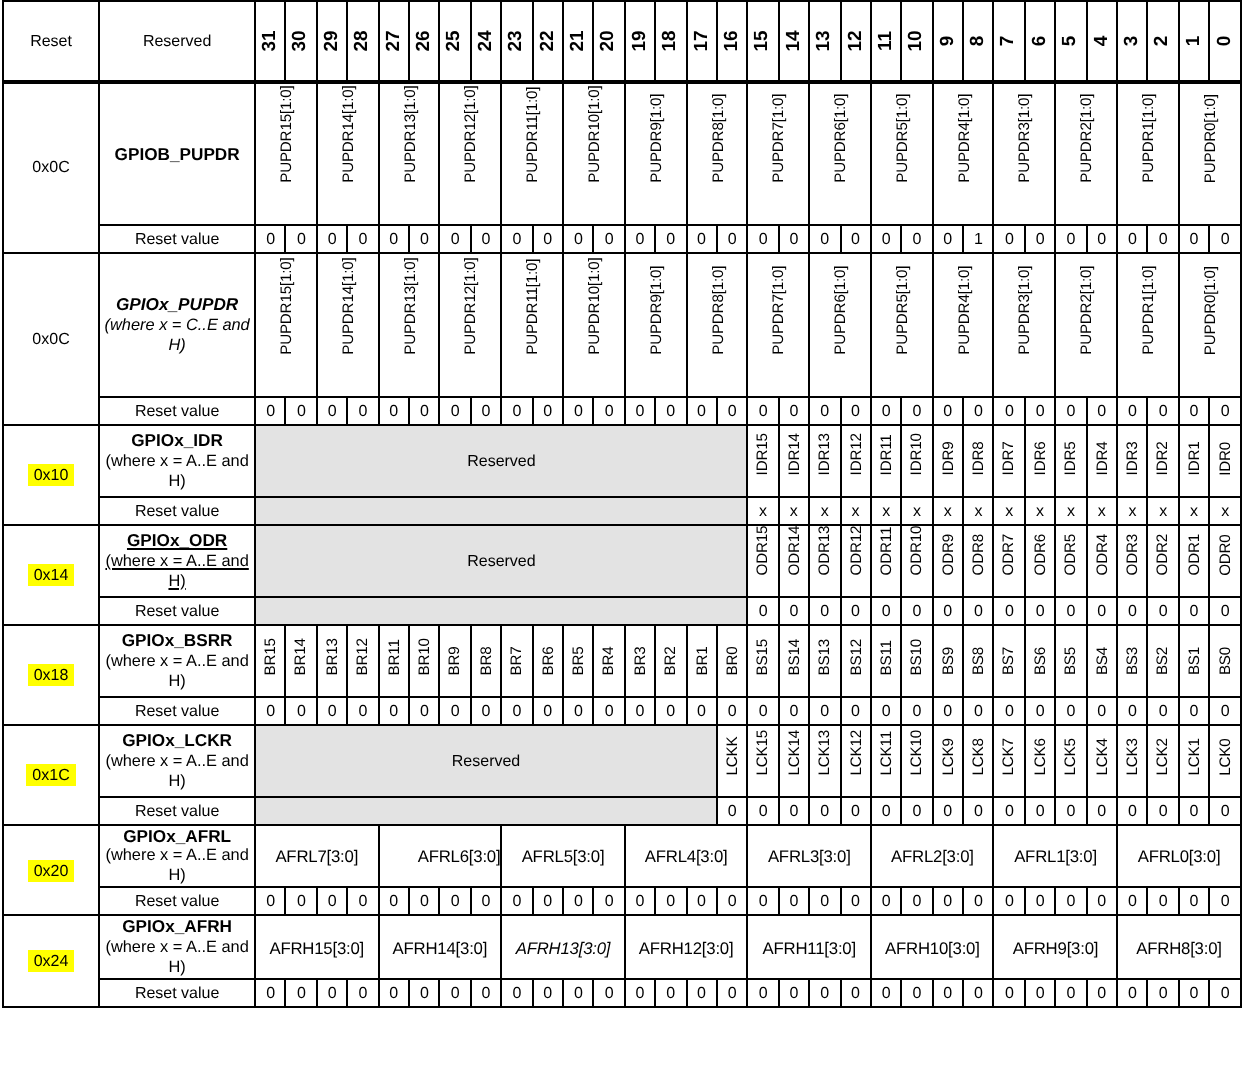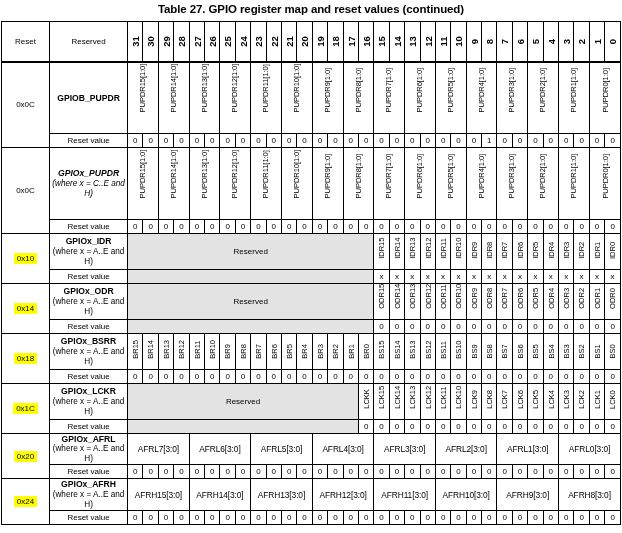--- a/index.html
+++ b/index.html
@@ -136,21 +136,20 @@
   tr.fieldrow > td { height: 1px; }
   tr.valuerow > td { height: 13px; }
   
   tr.grp-end > td { border-bottom: 1px solid #000; }
 </style>
 </head>
 <body>
 
 <div id="page">
 
-  <div class="caption">Table 27. GPIO register map and reset values (continued)</div>
 
   <table class="reg">
     <colgroup id="colgroup">
         <col style="width: 48px;">
         <col style="width: 78px;">
         <col style="width: 15.4px;">
         <col style="width: 15.4px;">
         <col style="width: 15.4px;">
         <col style="width: 15.4px;">
         <col style="width: 15.4px;">
@@ -535,21 +534,21 @@
           <td class="bitval">x</td>
           <td class="bitval">x</td>
           <td class="bitval">x</td>
           <td class="bitval">x</td>
           <td class="bitval">x</td>
           <td class="bitval">x</td>
           <td class="bitval">x</td>
         </tr>
         <tr class="fieldrow">
           <td class="offset" rowspan="2"><span class="hl">0x14</span></td>
-          <td class="regname" style="height: 36px;">
+          <td class="regname" style="height: 36px; text-decoration: underline;">
             <span class="rn">GPIOx_ODR</span>
             <span class="sub">(where x = A..E and H)</span>
           </td>
           <td colspan="16" class="field reserved" style="height: 36px;"><span>Reserved</span></td>
           <td colspan="1" class="field" style="height: 36px;">
             <span class="vert">ODR15</span>
           </td>
           <td colspan="1" class="field" style="height: 36px;">
             <span class="vert">ODR14</span>
           </td>
@@ -836,21 +835,21 @@
         </tr>
         <tr class="fieldrow">
           <td class="offset" rowspan="2"><span class="hl">0x20</span></td>
           <td class="regname" style="height: 22px;">
             <span class="rn">GPIOx_AFRL</span>
             <span class="sub">(where x = A..E and H)</span>
           </td>
           <td colspan="4" class="field" style="height: 22px;">
             <span class="horiz">AFRL7[3:0]</span>
           </td>
-          <td colspan="4" class="field" style="height: 22px;">
+          <td colspan="4" class="field" style="height: 22px; text-align: right;">
             <span class="horiz">AFRL6[3:0]</span>
           </td>
           <td colspan="4" class="field" style="height: 22px;">
             <span class="horiz">AFRL5[3:0]</span>
           </td>
           <td colspan="4" class="field" style="height: 22px;">
             <span class="horiz">AFRL4[3:0]</span>
           </td>
           <td colspan="4" class="field" style="height: 22px;">
             <span class="horiz">AFRL3[3:0]</span>
@@ -905,21 +904,21 @@
           <td class="regname" style="height: 22px;">
             <span class="rn">GPIOx_AFRH</span>
             <span class="sub">(where x = A..E and H)</span>
           </td>
           <td colspan="4" class="field" style="height: 22px;">
             <span class="horiz">AFRH15[3:0]</span>
           </td>
           <td colspan="4" class="field" style="height: 22px;">
             <span class="horiz">AFRH14[3:0]</span>
           </td>
-          <td colspan="4" class="field" style="height: 22px;">
+          <td colspan="4" class="field" style="height: 22px; font-style: italic;">
             <span class="horiz">AFRH13[3:0]</span>
           </td>
           <td colspan="4" class="field" style="height: 22px;">
             <span class="horiz">AFRH12[3:0]</span>
           </td>
           <td colspan="4" class="field" style="height: 22px;">
             <span class="horiz">AFRH11[3:0]</span>
           </td>
           <td colspan="4" class="field" style="height: 22px;">
             <span class="horiz">AFRH10[3:0]</span>

